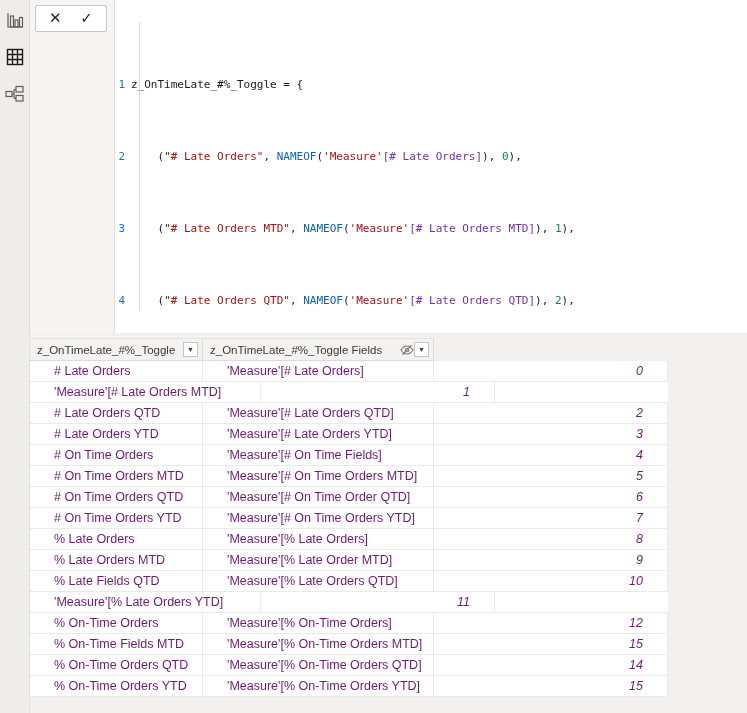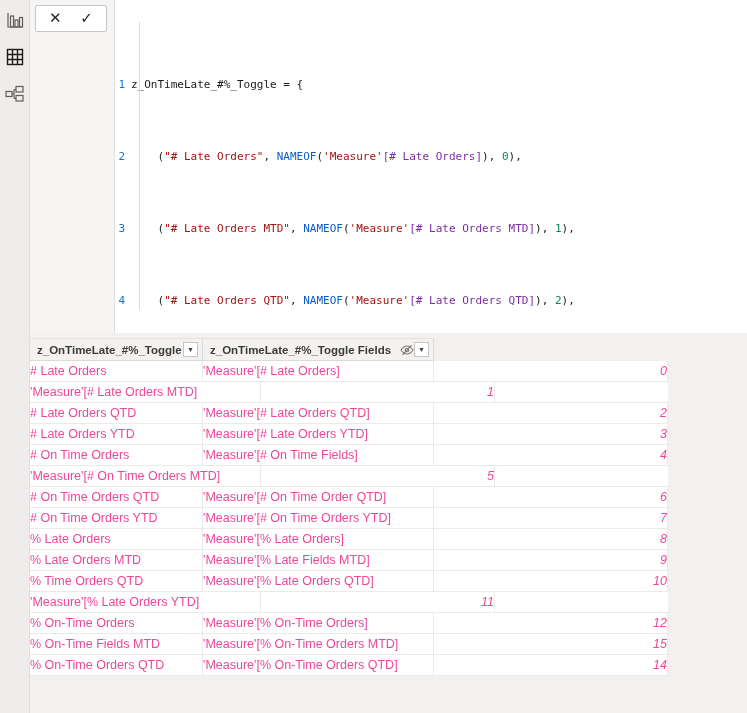--- a/index.html
+++ b/index.html
@@ -52,33 +52,33 @@
   .seg-n{color:var(--number)}
   .indent-guide{position:absolute;left:24px;top:22px;width:1px;height:288px;background:#DCDCDC}
 
   
   .table-area{margin-top:5px;width:638px}
   .t-header{display:flex;height:23px}
   .th{
     flex:none;background:#F3F2F1;border-right:1px solid #DDDBD9;border-bottom:1px solid #DDDBD9;
     border-top:1px solid #E5E3E1;
     display:flex;align-items:center;padding:0 4px 0 7px;
-    font-size:11.5px;font-weight:bold;color:#3B3A39;white-space:nowrap;overflow:hidden;cursor:pointer;
+    font-size:11.5px;font-weight:normal;color:#3B3A39;white-space:nowrap;overflow:hidden;cursor:pointer;
   }
   .th-label{flex:1;overflow:hidden;text-overflow:ellipsis}
   .eye{flex:none;display:flex;align-items:center}
   .dd{
     flex:none;width:15px;height:15px;background:#FFFFFF;border:1px solid #C8C6C4;
     display:flex;align-items:center;justify-content:center;
     font-size:7px;color:#404040;cursor:pointer;
   }
   .tr{display:flex;height:21px;background:#FFFFFF;border-bottom:1px solid #ECEAE8}
   .td{
-    flex:none;border-right:1px solid #ECEAE8;padding:0 0;
-    display:flex;align-items:center;font-size:12.5px;color:#ec4899;
+    flex:none;border-right:1px solid #ECEAE8;padding:0 24px;
+    display:flex;align-items:center;font-size:12.5px;color:#701a75;
     white-space:nowrap;overflow:hidden;cursor:default;
   }
   .td.c0{width:173px}
   .td.c1{width:231px}
   .td.c2{width:234px;justify-content:flex-end;font-style:italic}
   .th.c0{width:173px}
   .th.c1{width:231px}
   .th.c2{width:234px}
 </style>
 </head>
@@ -225,20 +225,21 @@
     <div class="td c2">3</div>
   </div>
 
   <div class="tr">
     <div class="td c0"># On Time Orders</div>
     <div class="td c1">'Measure'[# On Time Fields]</div>
     <div class="td c2">4</div>
   </div>
 
   <div class="tr">
+    <div class="td c0"># On Time Orders MTD</div>
     <div class="td c1">'Measure'[# On Time Orders MTD]</div>
     <div class="td c2">5</div>
   </div>
 
   <div class="tr">
     <div class="td c0"># On Time Orders QTD</div>
     <div class="td c1">'Measure'[# On Time Order QTD]</div>
     <div class="td c2">6</div>
   </div>
 
@@ -249,26 +250,26 @@
   </div>
 
   <div class="tr">
     <div class="td c0">% Late Orders</div>
     <div class="td c1">'Measure'[% Late Orders]</div>
     <div class="td c2">8</div>
   </div>
 
   <div class="tr">
     <div class="td c0">% Late Orders MTD</div>
-    <div class="td c1">'Measure'[% Late Fields MTD]</div>
+    <div class="td c1">'Measure'[% Late Order MTD]</div>
     <div class="td c2">9</div>
   </div>
 
   <div class="tr">
-    <div class="td c0">% Time Orders QTD</div>
+    <div class="td c0">% Late Fields QTD</div>
     <div class="td c1">'Measure'[% Late Orders QTD]</div>
     <div class="td c2">10</div>
   </div>
 
   <div class="tr">
     <div class="td c1">'Measure'[% Late Orders YTD]</div>
     <div class="td c2">11</div>
   </div>
 
   <div class="tr">
@@ -282,17 +283,22 @@
     <div class="td c1">'Measure'[% On-Time Orders MTD]</div>
     <div class="td c2">15</div>
   </div>
 
   <div class="tr">
     <div class="td c0">% On-Time Orders QTD</div>
     <div class="td c1">'Measure'[% On-Time Orders QTD]</div>
     <div class="td c2">14</div>
   </div>
 
+  <div class="tr">
+    <div class="td c0">% On-Time Orders YTD</div>
+    <div class="td c1">'Measure'[% On-Time Orders YTD]</div>
+    <div class="td c2">15</div>
+  </div>
 </div>
     </section>
 
   </main>
 </div>
 
 </body></html>

